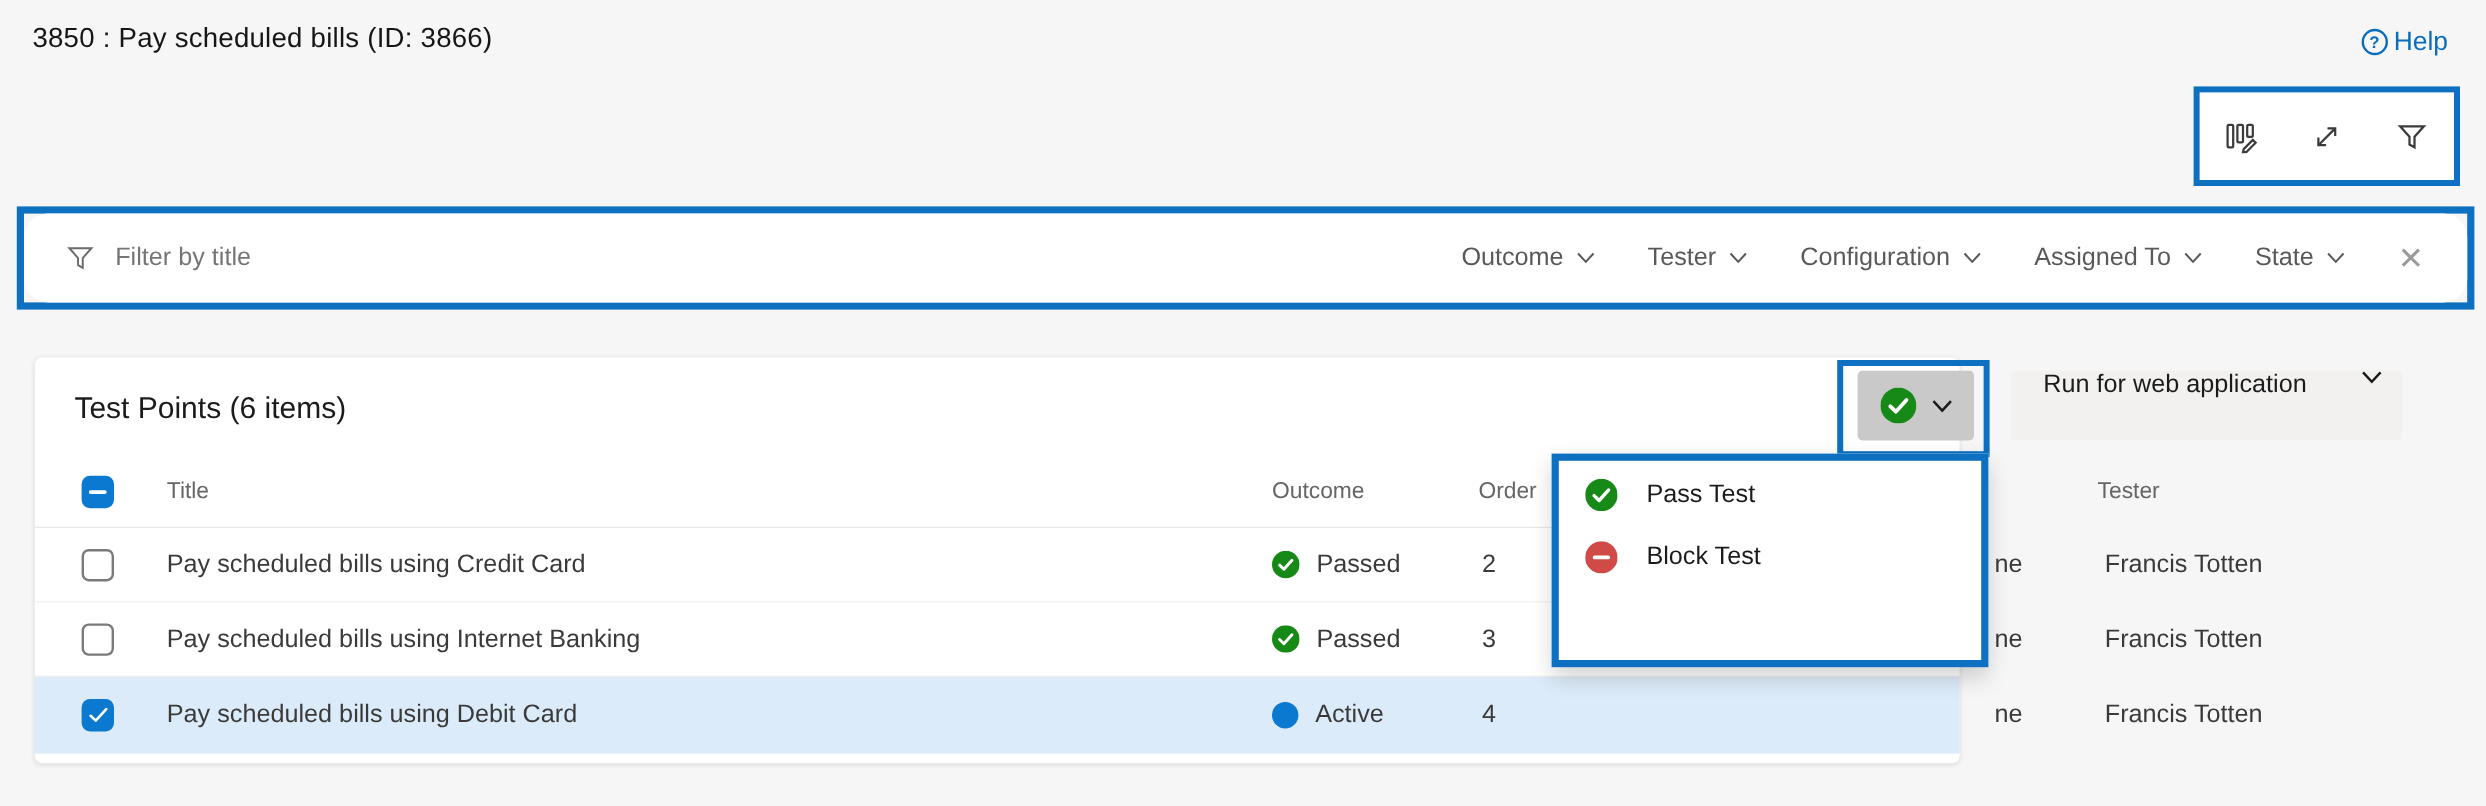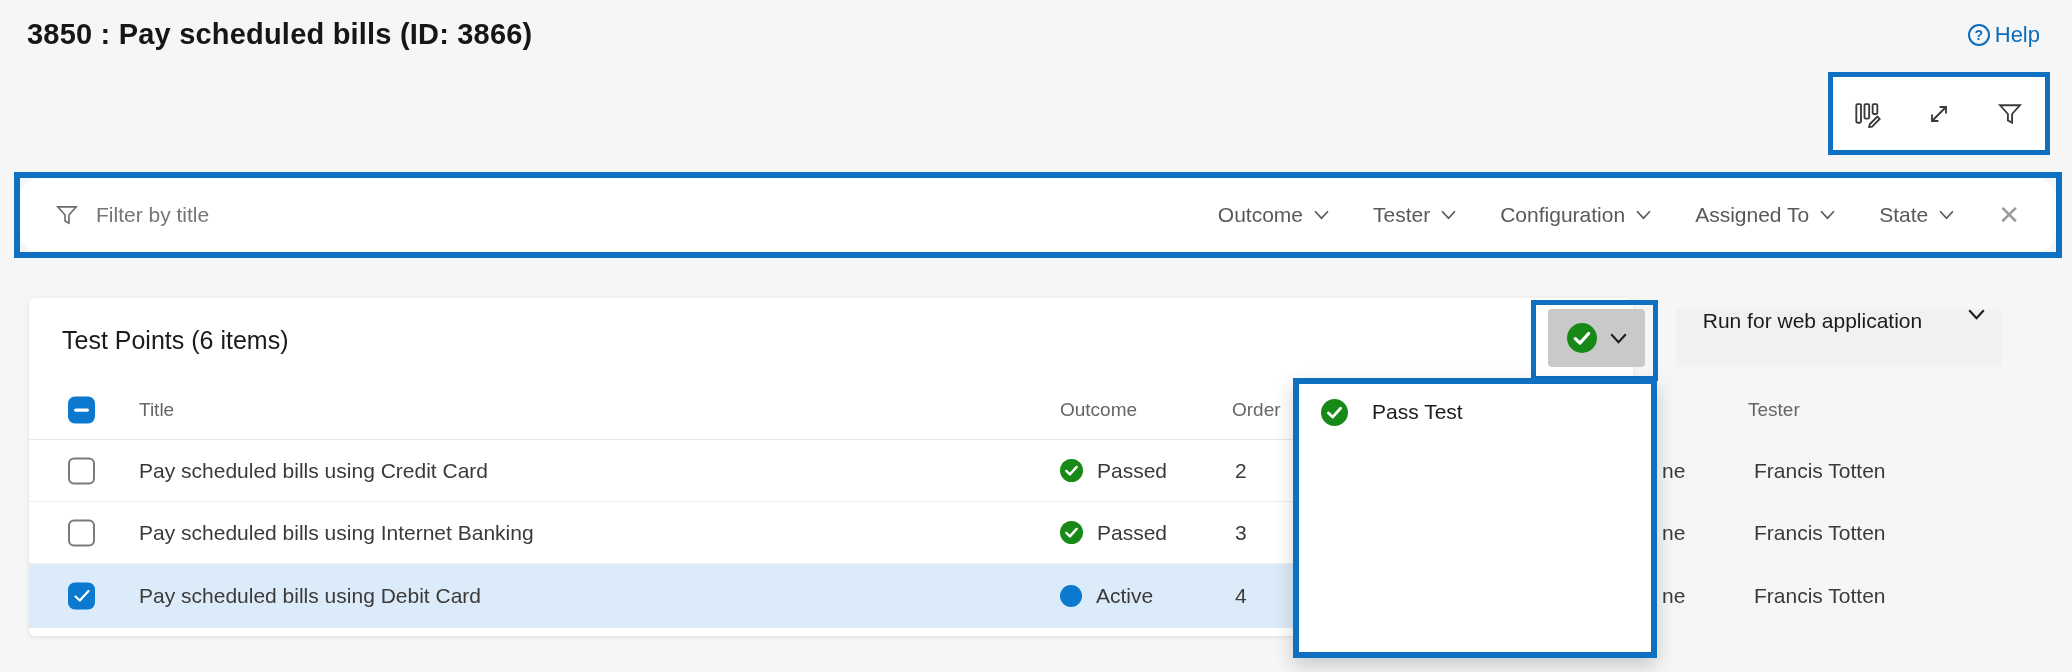--- a/index.html
+++ b/index.html
@@ -1,21 +1,21 @@
 <!DOCTYPE html>
 <html><head>
 <meta charset="utf-8">
 <style>
   * { margin:0; padding:0; box-sizing:border-box; }
   html,body { width:2072px; height:672px; overflow:hidden; }
   body { font-family:"Liberation Sans", sans-serif; background:#f6f6f6; color:#1b1b1b; }
   .page { position:relative; width:2072px; height:672px; }
 
   
-  .page-title { position:absolute; left:27px; top:18px; font-size:29px; font-weight:700; color:#161616; letter-spacing:.2px; }
+  .page-title { position:absolute; left:27px; top:18px; font-size:23px; font-weight:400; color:#161616; letter-spacing:.2px; }
   .help-link { position:absolute; right:32px; top:22px; display:flex; align-items:center; gap:5px;
                color:#0a6dbc; font-size:22px; cursor:pointer; }
   .help-q { width:22px; height:22px; border:2px solid #0a6dbc; border-radius:50%;
             display:flex; align-items:center; justify-content:center; font-size:14px; font-weight:700; }
 
   
   .tabs { position:absolute; left:27px; top:100px; display:flex; gap:38px; font-size:21px; color:#3a3a3a; }
   .tab { padding-bottom:14px; border-bottom:4px solid transparent; cursor:pointer; }
   .tab.active { font-weight:700; color:#161616; border-bottom-color:#0a6dbc; }
 
@@ -75,21 +75,21 @@
   .row .cell-clip    { left:1633px; font-size:21px; color:#3b3a39; }
   .row .cell-tester  { left:1725px; font-size:21px; color:#3b3a39; }
 
   .checkbox { position:absolute; left:39px; top:50%; transform:translateY(-50%); width:27px; height:27px; border-radius:7px; cursor:pointer; }
   .checkbox.empty { background:#fff; border:2px solid #7a7a7a; border-radius:6px; }
   .checkbox.filled { background:#0b79d0; display:flex; align-items:center; justify-content:center; }
 
   .dot { width:22px; height:22px; border-radius:50%; background:#0b79d0; flex:0 0 auto; }
 
   
-  .menu-box { left:1293px; top:378px; width:364px; height:280px; border-width:6px; background:#fff;
+  .menu-box { left:1293px; top:378px; width:364px; height:178px; border-width:6px; background:#fff;
               box-shadow:0 8px 18px rgba(0,0,0,.18); pointer-events:auto; z-index:5; }
   .menu { width:100%; height:100%; padding-top:2px; display:flex; flex-direction:column; }
   .menu-item { height:52px; display:flex; align-items:center; gap:24px; padding-left:22px; font-size:21px; color:#1b1b1b; cursor:pointer; }
 
   .oc-icon { flex:0 0 auto; display:flex; }
 </style>
 </head>
 <body>
 
 <div class="page">
@@ -267,16 +267,25 @@
     <div class="menu">
       <div class="menu-item">
         <span class="oc-icon">
           <svg width="27" height="27" viewBox="0 0 20 20">
               <circle cx="10" cy="10" r="10" fill="#168916"></circle>
               <path d="M5.5 10.4 L8.6 13.4 L14.5 6.9" stroke="#fff" stroke-width="2.1" fill="none" stroke-linecap="round" stroke-linejoin="round"></path>
             </svg>
         </span>
         <span>Pass Test</span>
       </div>
+      <div class="menu-item">
+        <span class="oc-icon">
+          <svg width="27" height="27" viewBox="0 0 20 20">
+              <circle cx="10" cy="10" r="10" fill="#d04a47"></circle>
+              <path d="M5.8 10 H14.2" stroke="#fff" stroke-width="2.3" stroke-linecap="round"></path>
+            </svg>
+        </span>
+        <span>Block Test</span>
+      </div>
     </div>
   </div>
 
 </div>
 
 </body></html>

